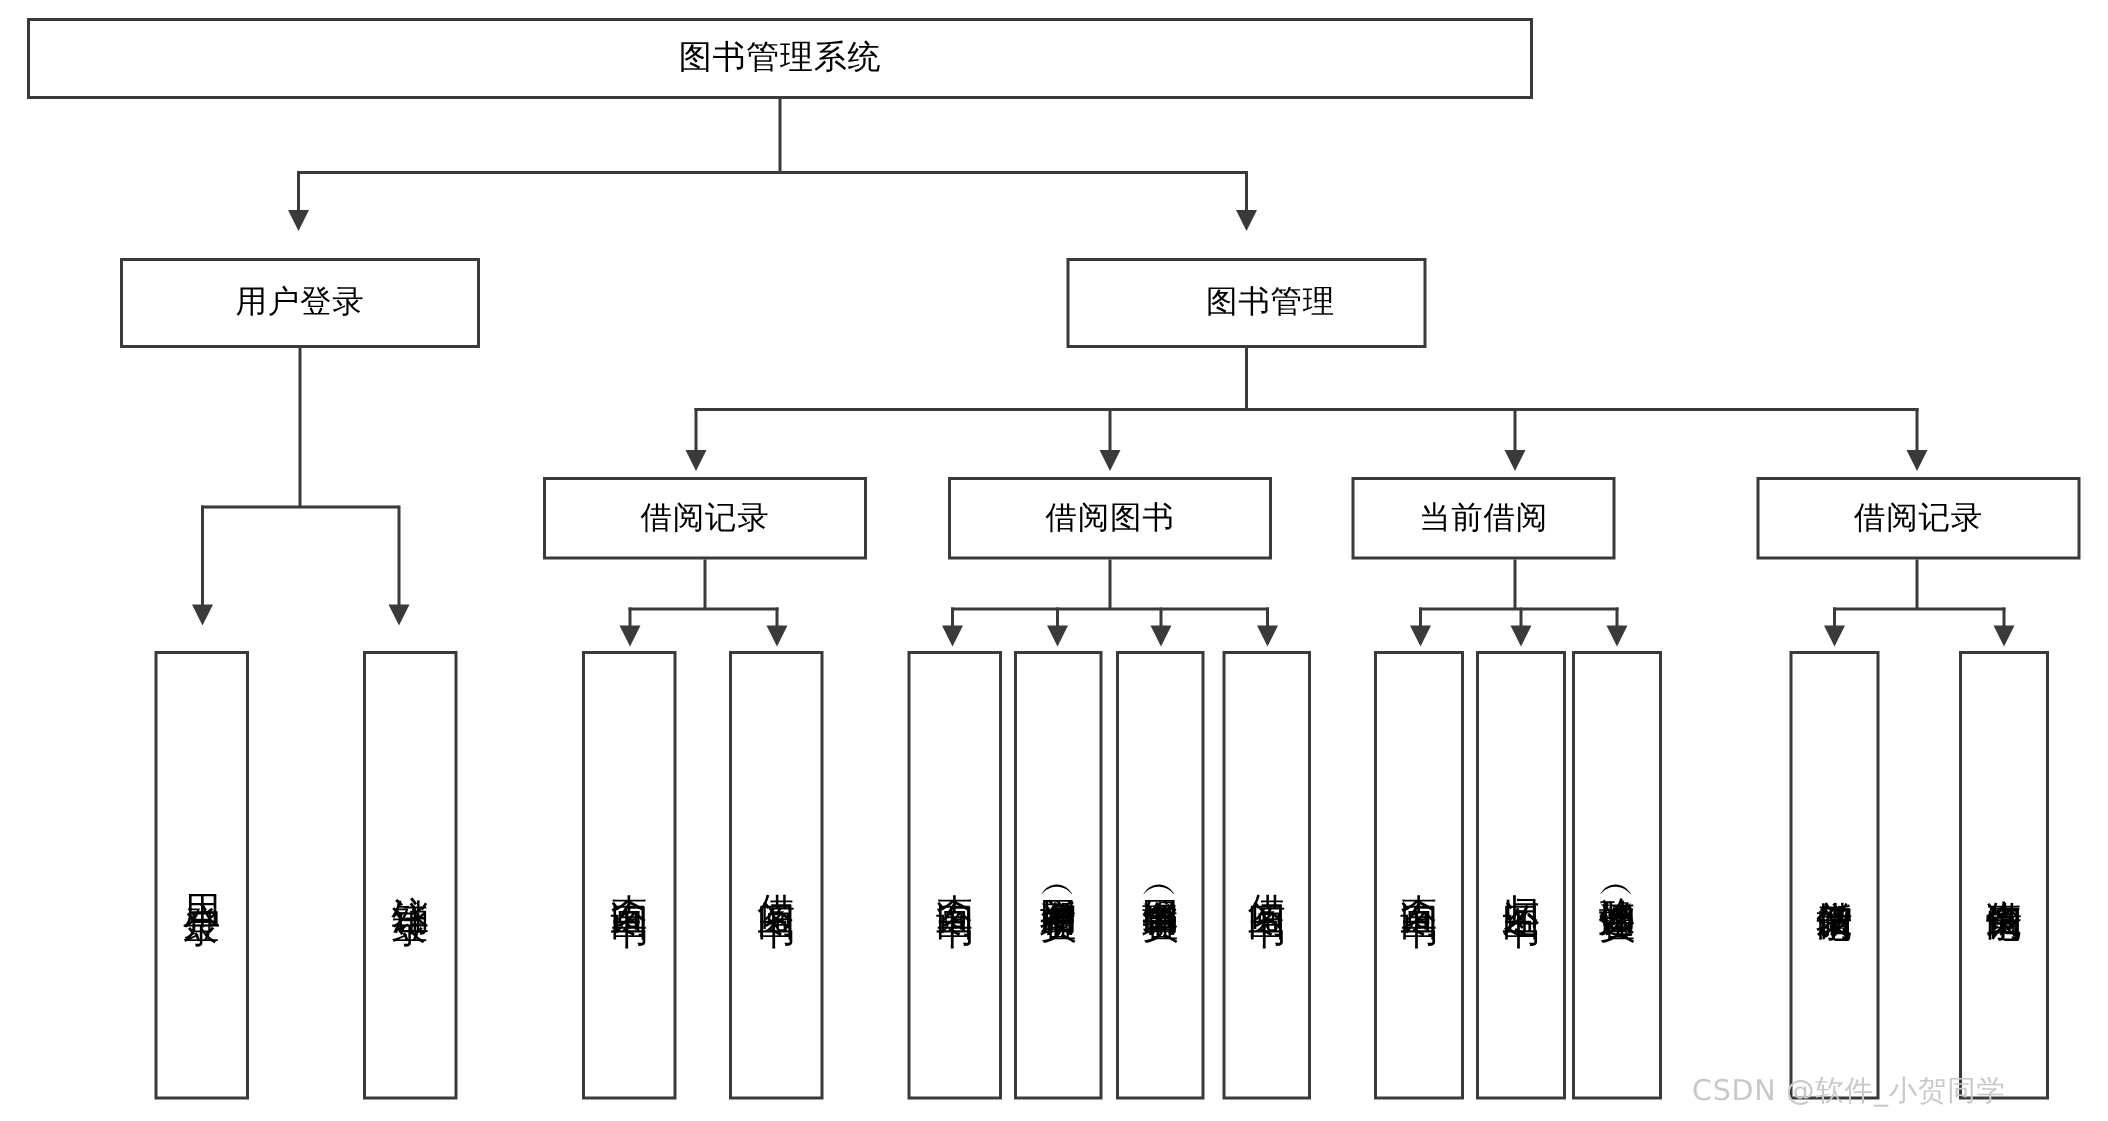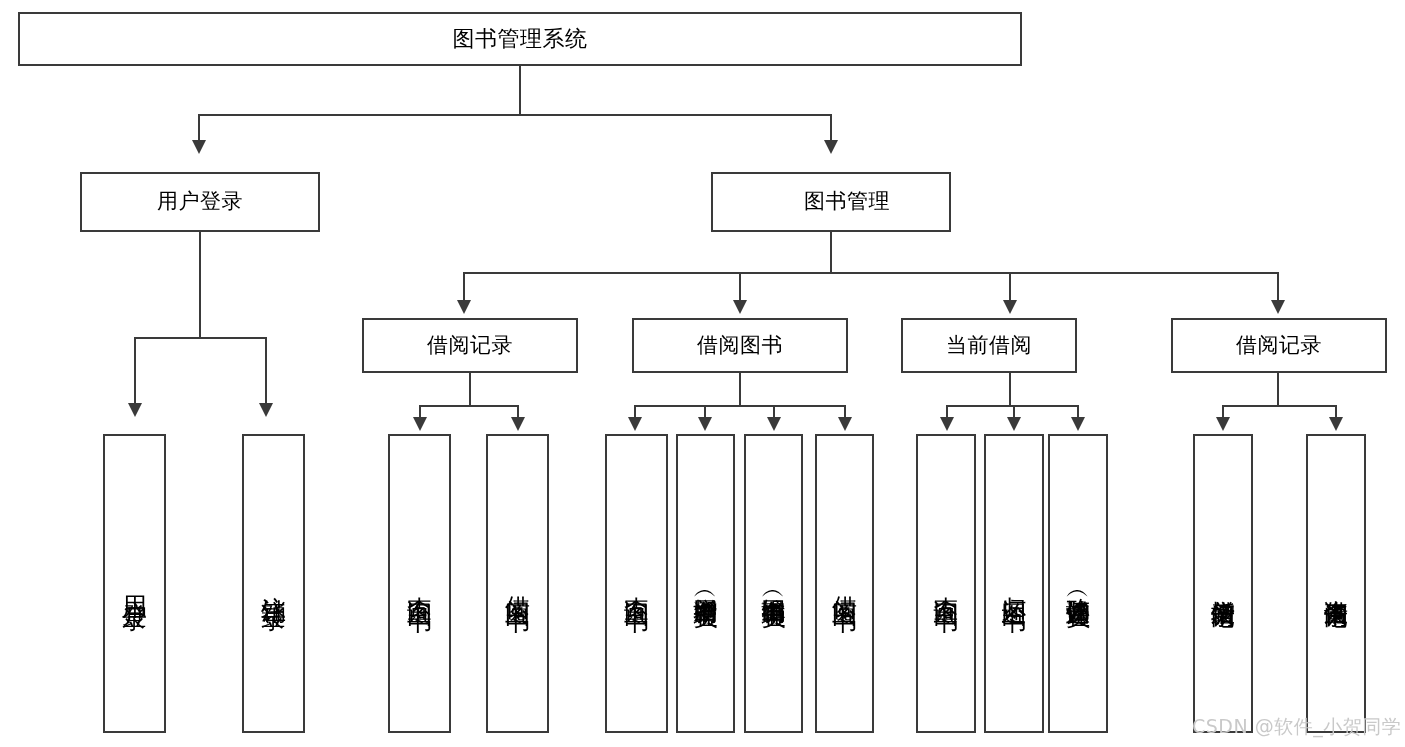--- a/index.html
+++ b/index.html
@@ -206,15 +206,15 @@
     <span class="lbl">确认归还（管理员）</span>
   </div>
 
   <div class="node vert tight" style="left:1193px;top:434px;width:60px;height:299px;">
     <span class="lbl">新增借阅记录</span>
   </div>
   <div class="node vert tight" style="left:1306px;top:434px;width:60px;height:299px;">
     <span class="lbl">查询借阅记录</span>
   </div>
 
-  <div id="watermark" style="left:1192px;top:714px;">CSDN @软件_小贺同学</div>
+  <div id="watermark" style="left:1128px;top:714px;">CSDN @软件_小贺同学</div>
 
 </div>
 
 </body></html>

